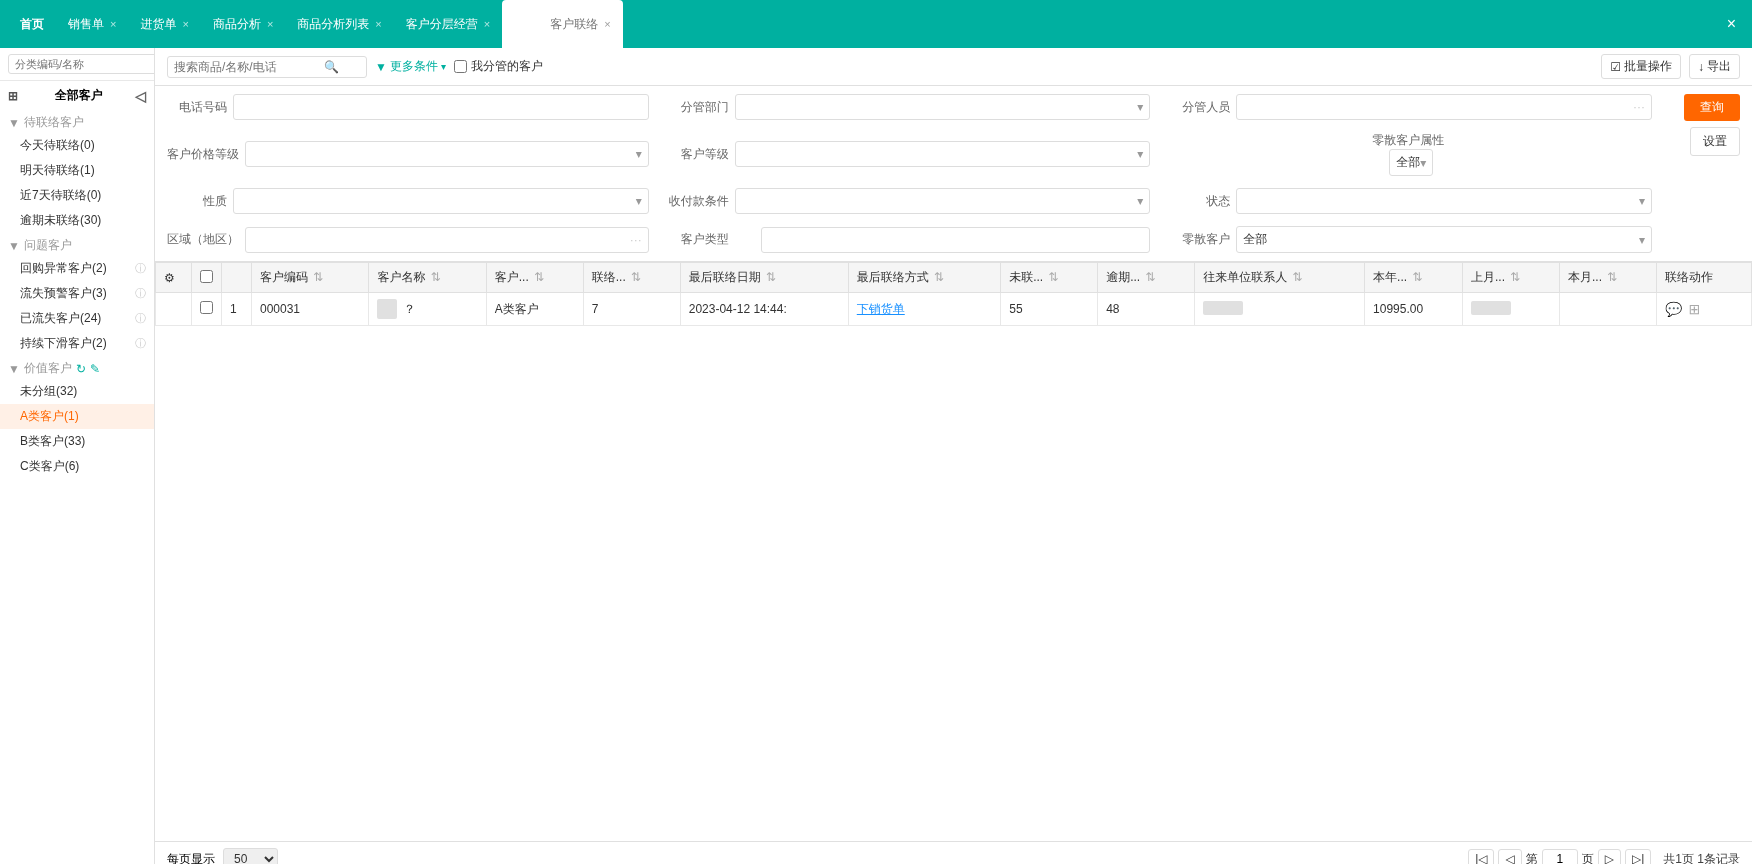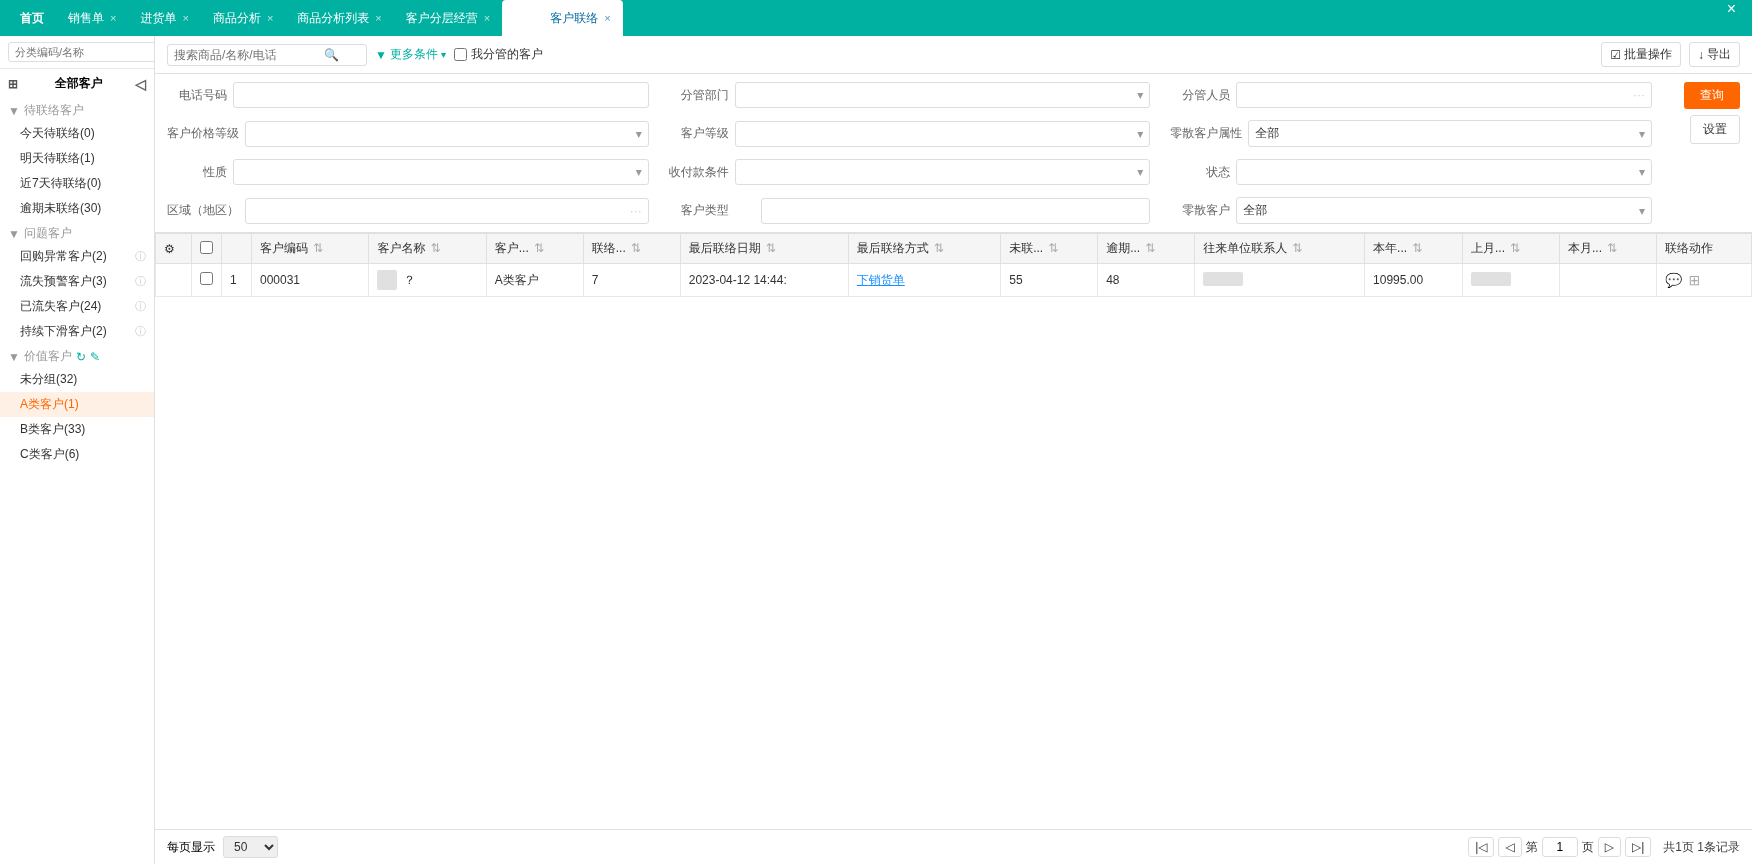--- a/index.html
+++ b/index.html
@@ -1,30 +1,30 @@
 <!DOCTYPE html>
 <html><head>
   <meta charset="utf-8">
   <style>
     * { box-sizing: border-box; margin: 0; padding: 0; font-family: 'Microsoft YaHei', sans-serif; font-size: 12px; }
     body { width: 1752px; height: 864px; overflow: hidden; background: #f5f5f5; }
 
     
     .top-nav {
-      display: flex; align-items: flex-start;
-      background: #00b0a0; height: 36px; padding: 0 8px;
+      display: flex; align-items: center;
+      background: #00b0a0; height: 48px; padding: 0 8px;
       color: white;
     }
     .top-nav .nav-item {
       display: flex; align-items: center; padding: 0 12px; height: 100%;
       cursor: pointer; font-size: 13px; color: white; white-space: nowrap;
     }
     .top-nav .nav-item.home { font-weight: bold; }
     .top-nav .nav-item.active {
-      background: white; color: #0369a1; border-radius: 4px 4px 0 0; padding-left: 48px;
+      background: white; color: #737373; border-radius: 4px 4px 0 0; padding-left: 48px;
     }
     .top-nav .nav-item .close-btn {
       margin-left: 6px; font-size: 11px; opacity: 0.7;
     }
     .top-nav .spacer { flex: 1; }
     .top-nav .window-close {
       color: white; font-size: 16px; cursor: pointer; padding: 0 8px;
     }
 
     
@@ -345,21 +345,21 @@
                 <span class="caret">▾</span>
               </div>
             </div>
             <div class="filter-field" style="margin-left:12px;">
               <label>客户等级</label>
               <div class="select-box" style="flex:1; border:1px solid #ddd; border-radius:3px; padding:4px 6px; font-size:12px; display:flex; align-items:center; justify-content:space-between; cursor:pointer; background:white; min-height:26px;">
                 <span></span>
                 <span class="caret">▾</span>
               </div>
             </div>
-            <div class="filter-field" style="margin-left:12px;">
+            <div class="filter-field" style="margin-left:12px;flex-direction:column;">
               <label>零散客户属性</label>
               <div class="select-box" style="flex:1; border:1px solid #ddd; border-radius:3px; padding:4px 6px; font-size:12px; display:flex; align-items:center; justify-content:space-between; cursor:pointer; background:white; min-height:26px;">
                 <span>全部</span>
                 <span class="caret">▾</span>
               </div>
             </div>
           </div>
 
           <div class="filter-row">
             <div class="filter-field">

